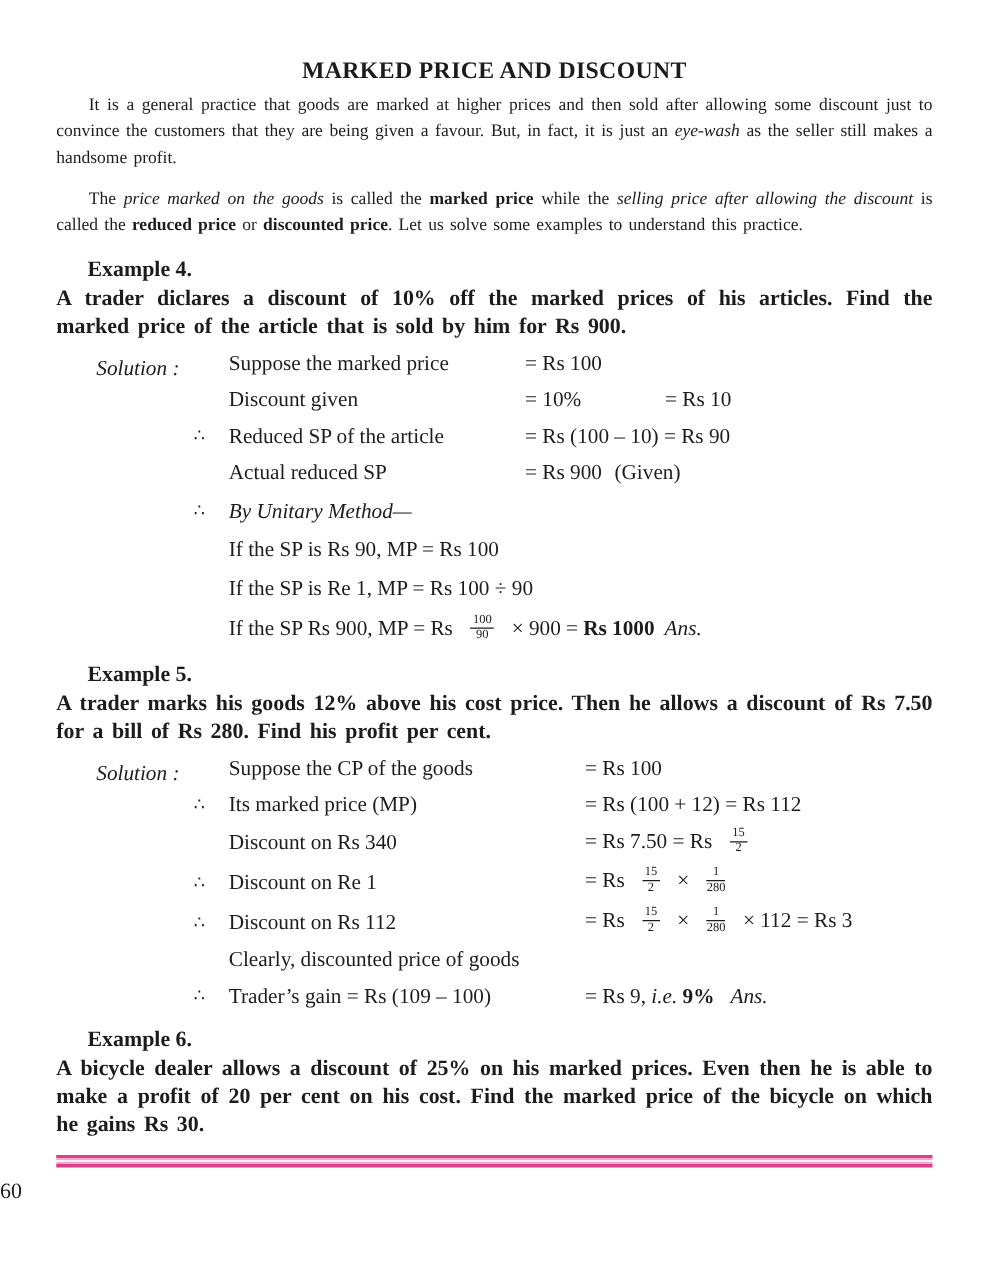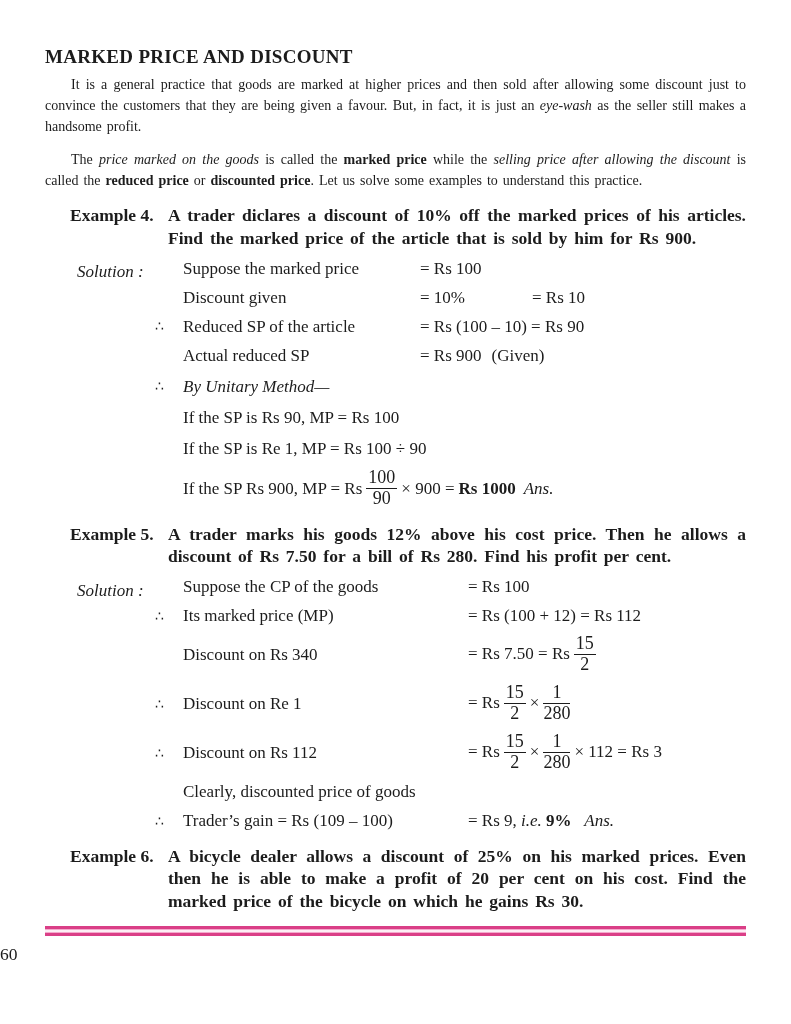--- a/index.html
+++ b/index.html
@@ -5,29 +5,30 @@
   html,body{margin:0;padding:0;}
   body{
     width:791px;height:1024px;overflow:hidden;background:#ffffff;
     font-family:"Liberation Serif", serif;color:#1c1c1c;
     -webkit-font-smoothing:antialiased;
   }
   .content{padding:0 45px;}
   .title{
     font-size:19px;font-weight:700;margin:46px 0 0 0;
     letter-spacing:0.3px;
+    text-align:center;
   }
   .para{
     font-size:14px;line-height:21px;text-align:justify;
     margin:6px 0 0 0;text-indent:26px;word-spacing:1.5px;
   }
   .para.second{margin-top:12px;}
   .it{font-style:italic;}
   .bd{font-weight:700;}
-  .example{display:flex;margin-top:13px;}
+  .example{display:flex;margin-top:13px;flex-direction:column;}
   .ex-label{
     flex:none;width:123px;padding-left:25px;box-sizing:border-box;
     font-weight:700;font-size:17.5px;line-height:22.5px;
   }
   .ex-text{
     flex:1;font-weight:700;font-size:17.5px;line-height:22.5px;
     text-align:justify;word-spacing:2.5px;
   }
   .sol-block{position:relative;margin-top:9px;}
   .sol-label{
@@ -46,21 +47,21 @@
   .eq-part{display:inline-block;width:112px;}
   .note{margin-left:10px;}
   .uline{
     margin-left:138px;font-size:17px;margin-top:10px;min-height:21px;
     white-space:nowrap;display:flex;align-items:center;
   }
   .uline.hdr{margin-left:110px;}
   .uline .mark{display:inline-block;width:28px;font-size:14px;}
   .frac{
     display:inline-block;vertical-align:middle;text-align:center;
-    font-size:18px;line-height:1.08;margin:0 4px;position:relative;top:-1px;
+    font-size:10px;line-height:1.08;margin:0 14px;position:relative;top:-1px;
   }
   .frac .num{display:block;border-bottom:1.4px solid #1c1c1c;padding:0 2px 0.5px 2px;}
   .frac .den{display:block;padding-top:0.5px;}
   .gap4{display:inline-block;width:4px;}
   .rule{
     margin:14px 45px 0 45px;height:10px;
     background:linear-gradient(
       #da3f87 0 26%,
       #f4a9cc 26% 42%,
       #fdeef5 42% 58%,

